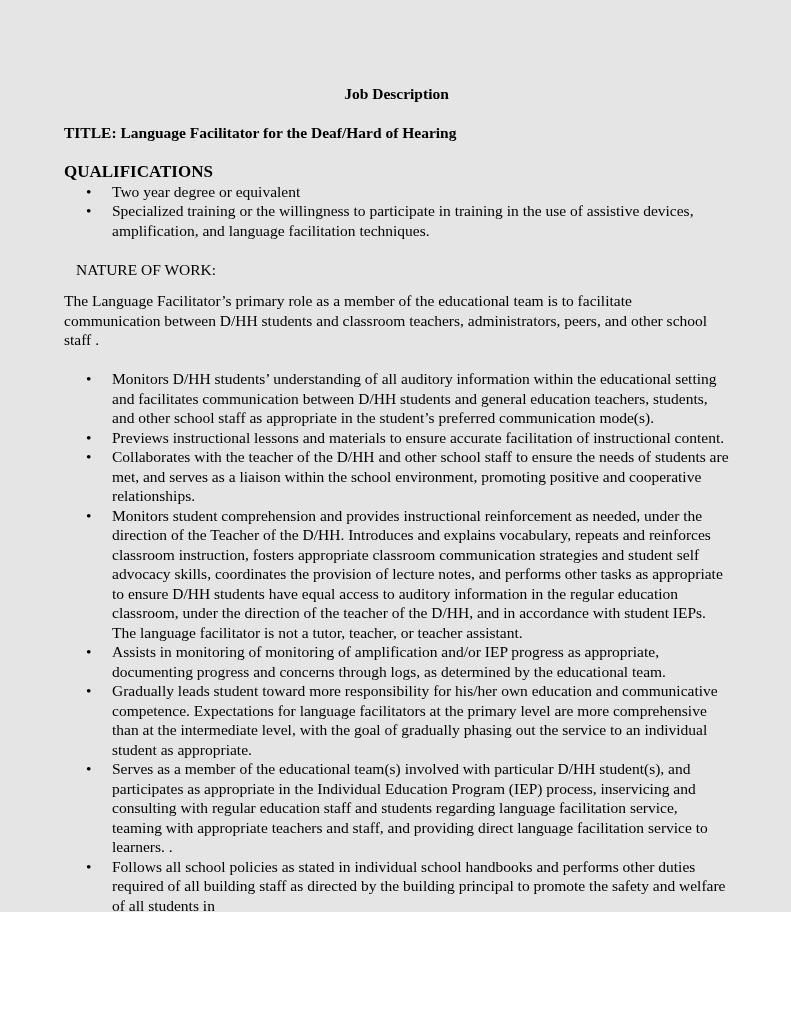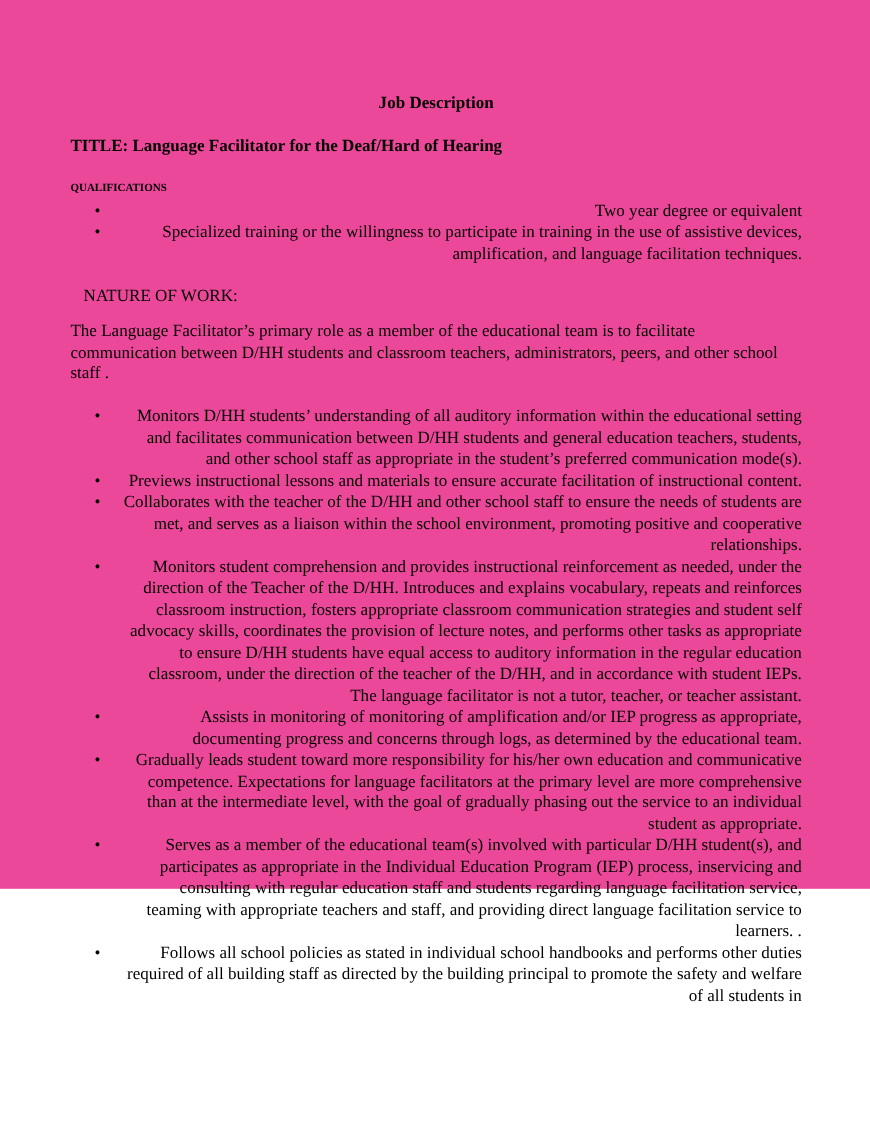--- a/index.html
+++ b/index.html
@@ -12,62 +12,61 @@
     height: 1024px;
     overflow: hidden;
     font-family: "Liberation Serif", "DejaVu Serif", serif;
     font-size: 15.5px;
     line-height: 19.5px;
     color: #000000;
   }
   .page {
     box-sizing: border-box;
     width: 791px;
-    height: 808px;
+    height: 912px;
     padding: 84px 62px 40px 64px;
-    background: #ec4899;
+    background: #e5e5e5;
   }
   .doc-heading {
     font-size: 15.5px;
     font-weight: bold;
     text-align: center;
     margin: 0 0 19.5px 0;
   }
   .title-line {
     font-weight: bold;
     margin: 0 0 19.5px 0;
   }
   .section {
     margin: 0 0 19.5px 0;
   }
   .section:last-child {
     margin-bottom: 0;
   }
   .section-heading-bold {
-    font-size: 10px;
+    font-size: 17px;
     font-weight: bold;
     margin: 0;
   }
   .section-heading-plain {
     font-size: 15.5px;
     font-weight: normal;
     margin: 12px;
   }
   p {
     margin: 0;
   }
   ul.bullet-list {
     margin: 0;
     padding: 0;
     list-style: none;
   }
   ul.bullet-list li {
     position: relative;
     padding-left: 48px;
-    text-align: right;
   }
   ul.bullet-list li::before {
     content: "\2022";
     position: absolute;
     left: 22px;
     top: 0;
   }
 </style>
 </head>
 <body>

